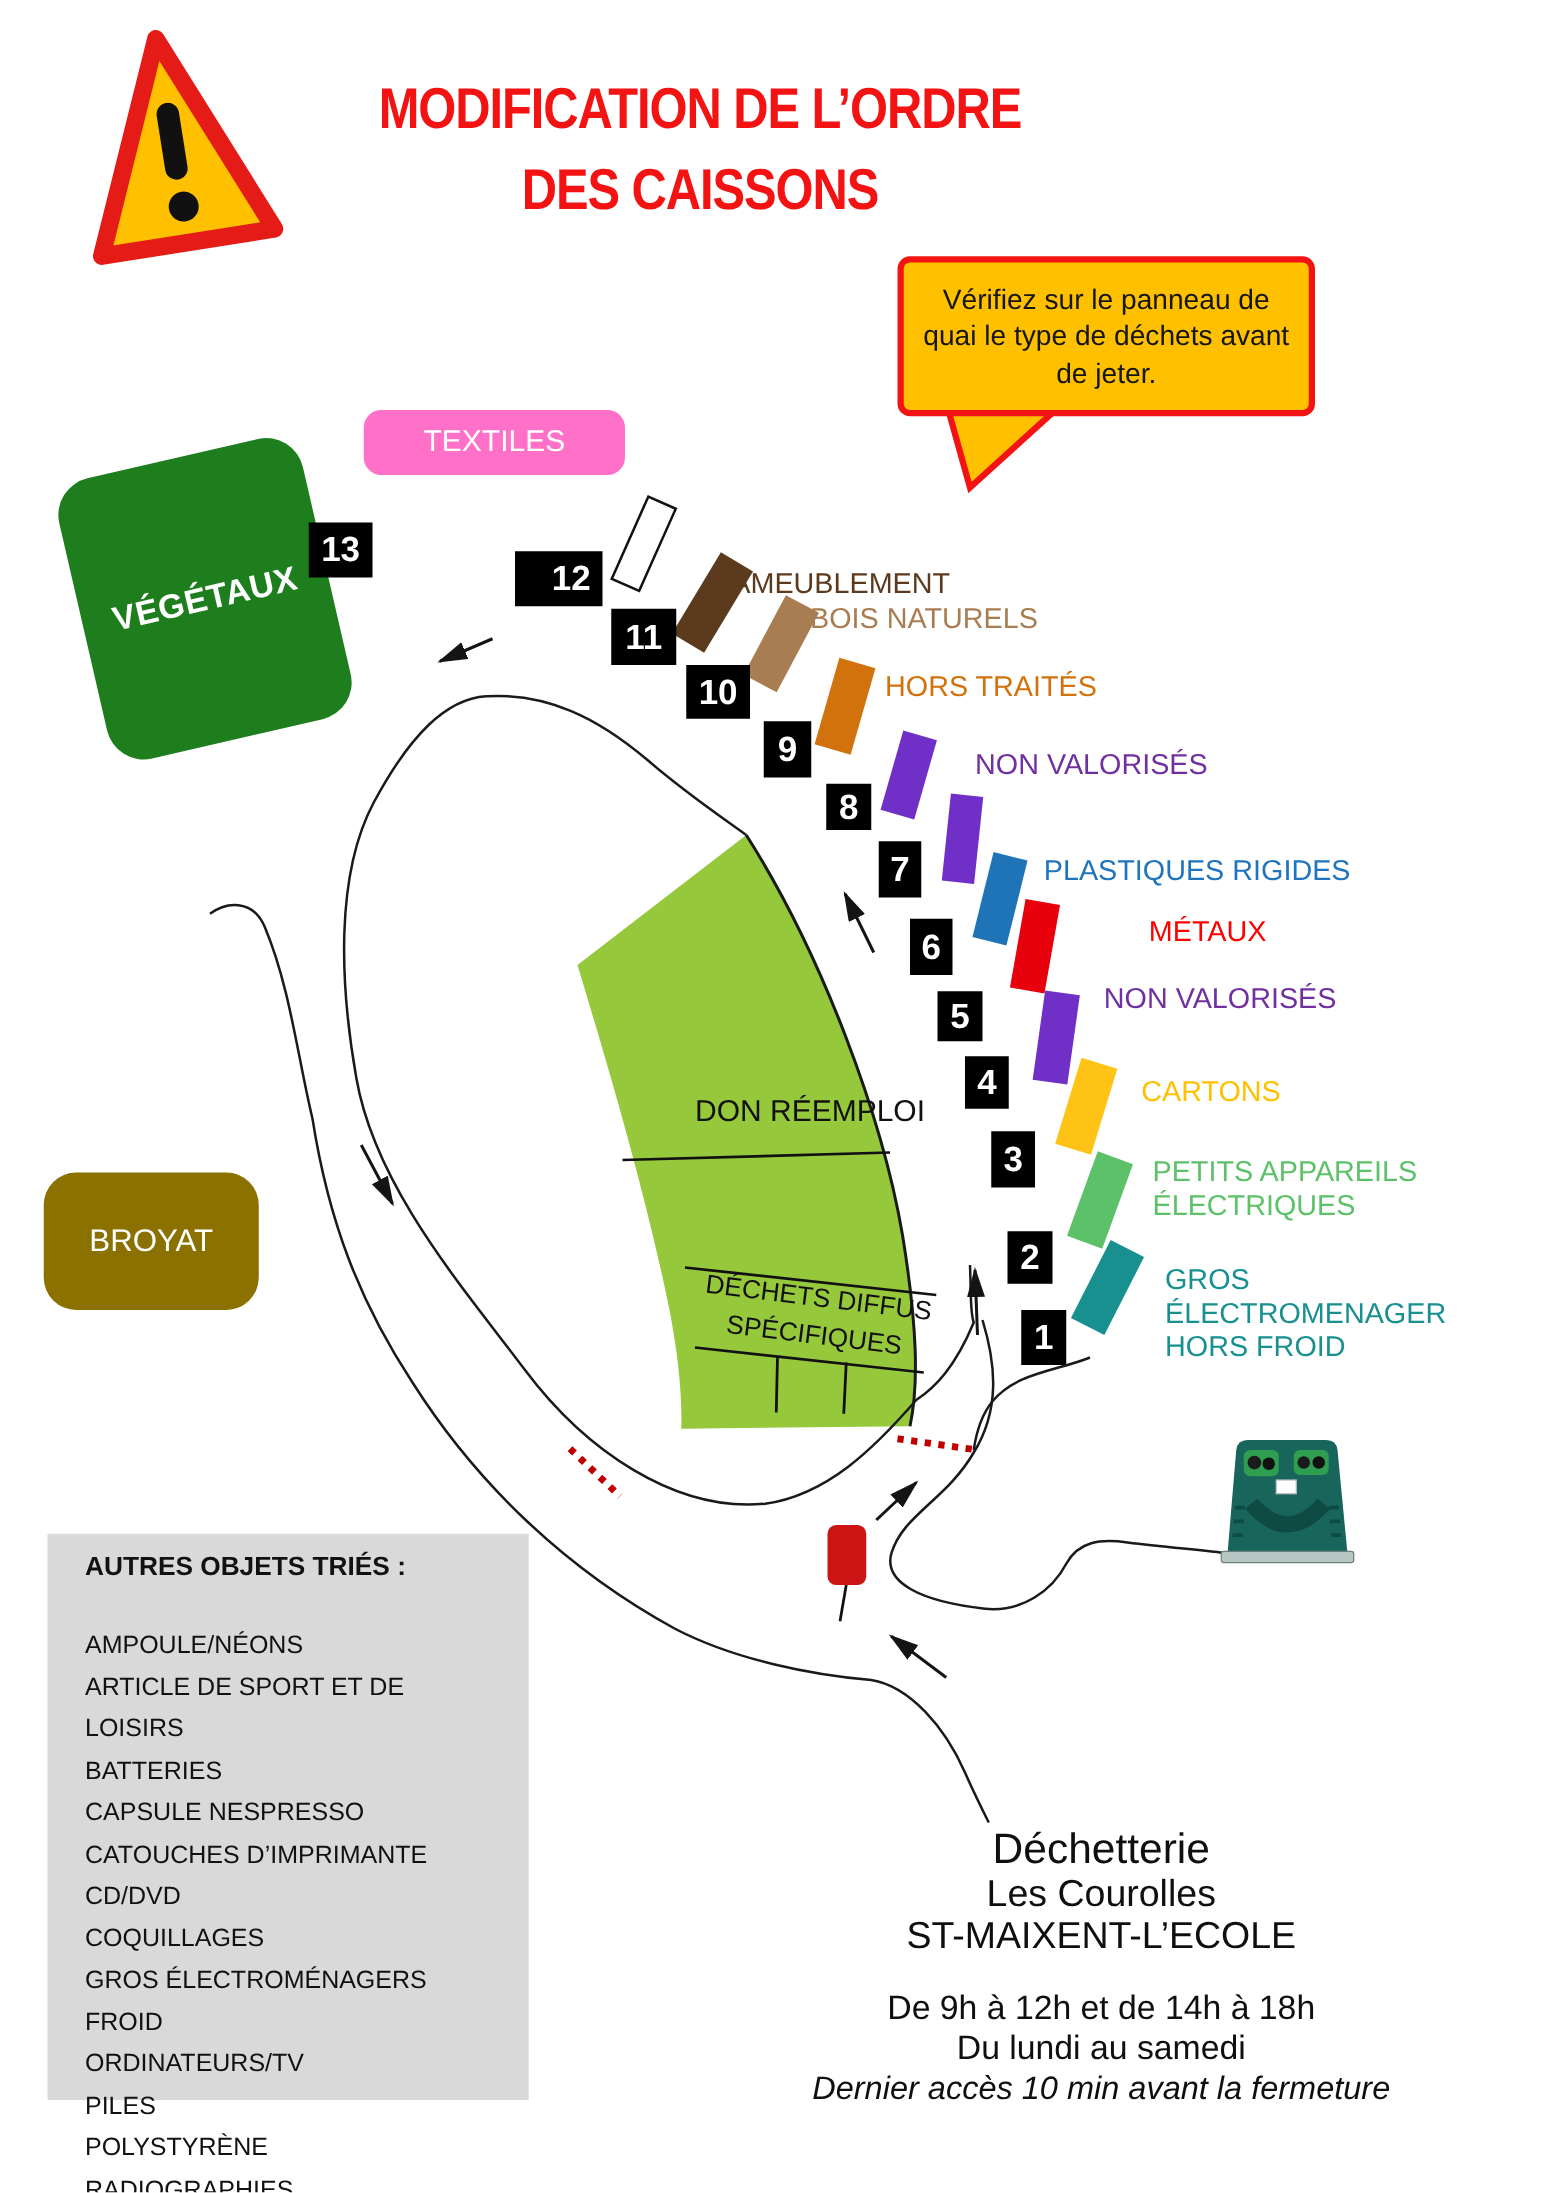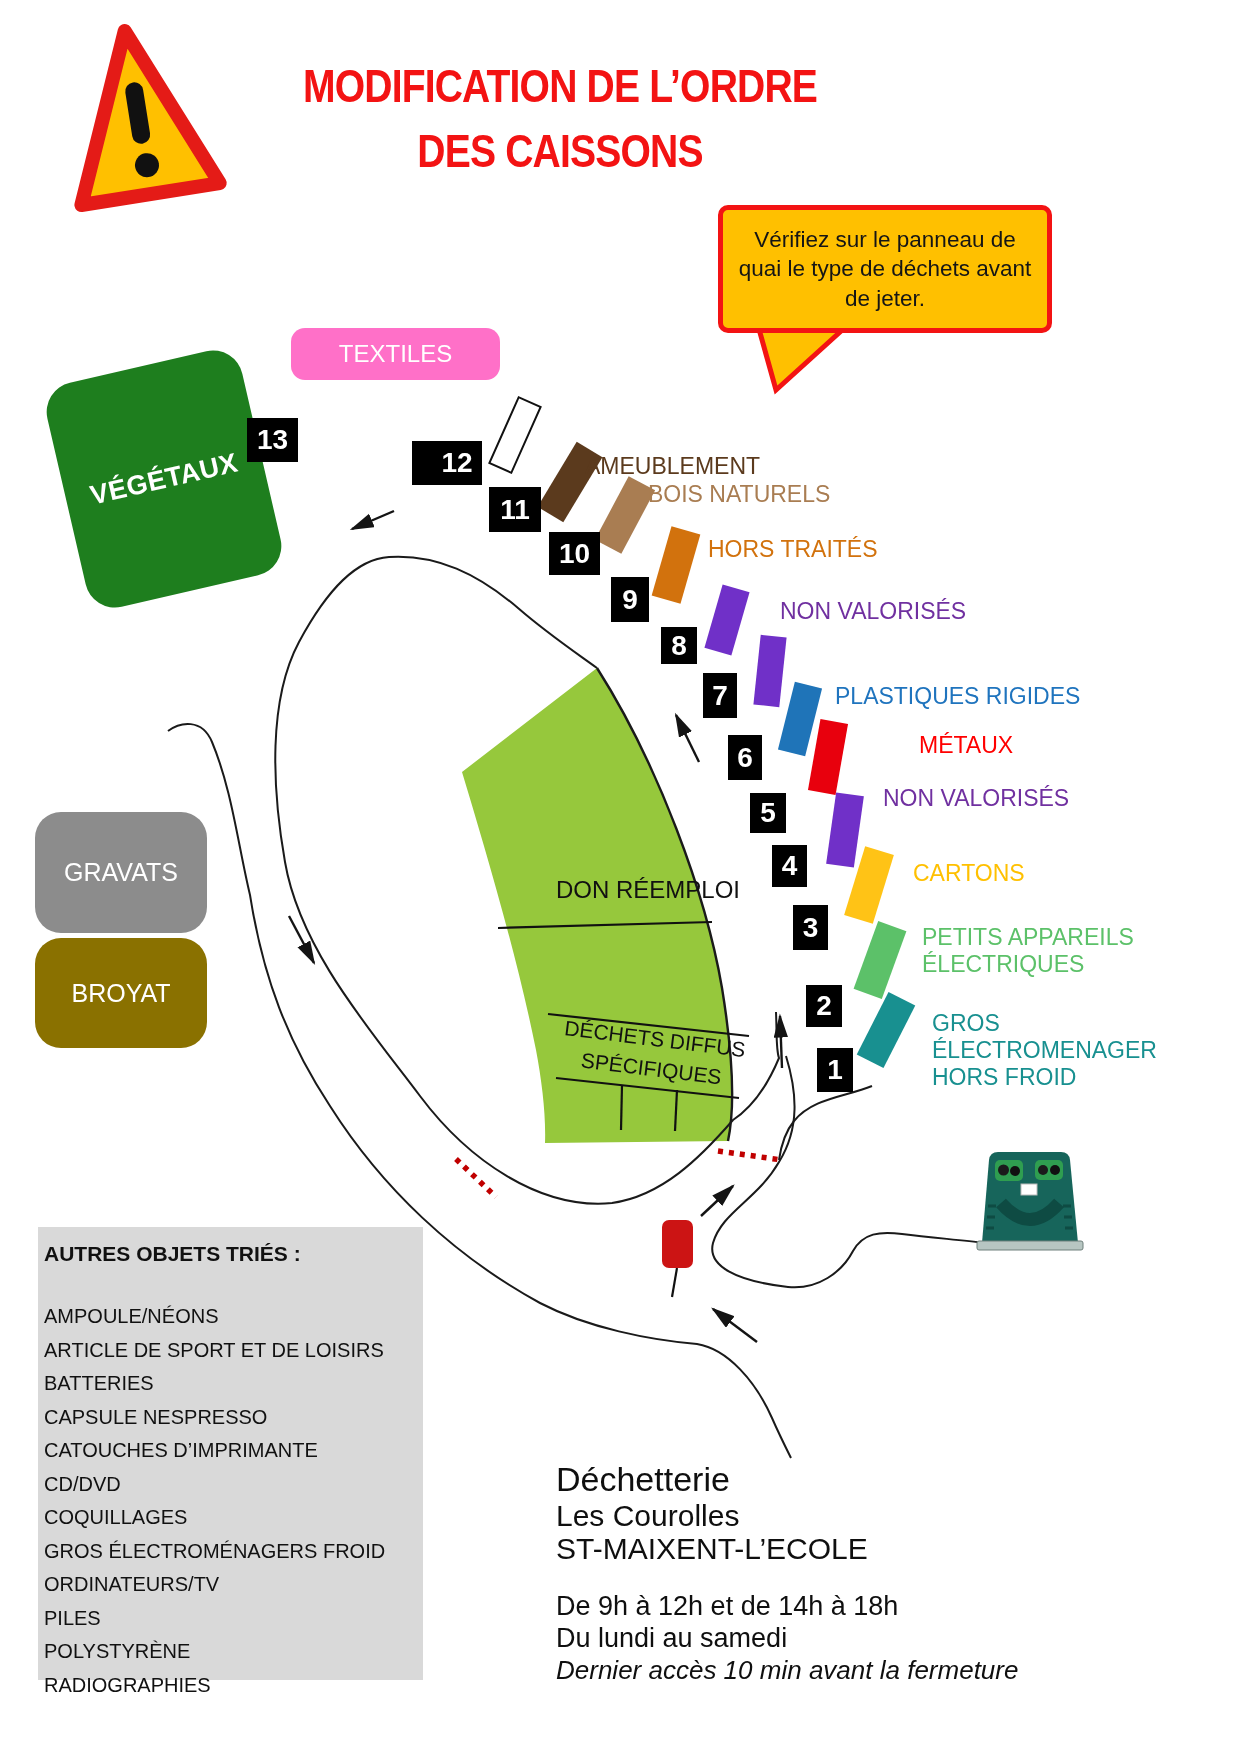--- a/index.html
+++ b/index.html
@@ -25,24 +25,24 @@
            border-radius:26px;color:#fff;font-size:25px;display:flex;align-items:center;justify-content:center;}
   .don-label{left:500px;top:876px;width:240px;text-align:right;font-size:24px;color:#111;}
   .dds-label{left:548px;top:1024px;width:210px;text-align:center;font-size:21px;color:#111;
            transform:rotate(7deg);line-height:1.45;}
   .num-box{position:absolute;background:#000;color:#fff;font-weight:700;font-size:28px;
            display:flex;align-items:center;justify-content:center;}
   .caisson{position:absolute;}
   .caisson.outlined{border:2.5px solid #111;box-sizing:border-box;}
   .clabel{position:absolute;font-size:23px;line-height:27px;white-space:nowrap;font-weight:400;}
   .autres{left:38px;top:1227px;width:385px;height:453px;background:var(--c-listbg,#D9D9D9);
-           box-sizing:border-box;padding:15px 6px;color:#111;}
+           box-sizing:border-box;padding:15px 30px;color:#111;}
   .autres .t{font-weight:700;font-size:21px;margin:0 0 34px 0;}
   .autres .li{font-size:20px;line-height:33.5px;}
-  .info{left:556px;top:1460px;width:650px;text-align:left;color:#0f0f0f;}
+  .info{left:556px;top:1460px;width:650px;text-align:center;color:#0f0f0f;}
   .info .t1{font-size:34px;}
   .info .t2{font-size:30px;line-height:1.1;}
   .info .sp{height:26px;}
   .info .t3{font-size:27px;line-height:1.18;}
   .info .t3i{font-size:26px;font-style:italic;line-height:1.18;}
 </style>
 </head>
 <body>
 
 <div class="page" style="--c-red: #F31313; --c-yellow: #FFC000; --c-pink: #FF70C8; --c-dgreen: #1E7E1E; --c-band: #96C83C; --c-gray: #8C8C8C; --c-broyat: #8A7100; --c-listbg: #D9D9D9; --c-dotted: #C00000;">
@@ -138,23 +138,20 @@
   </div>
 
   <div class="abs chip-textiles">
     <span>TEXTILES</span>
   </div>
 
   <div class="abs vegetaux">
     <span>VÉGÉTAUX</span>
   </div>
 
-  <div class="abs gravats">
-    <span>GRAVATS</span>
-  </div>
 
   <div class="abs broyat">
     <span>BROYAT</span>
   </div>
 
   <div class="abs don-label">
     <span>DON RÉEMPLOI</span>
   </div>
 
   <div class="abs dds-label">

